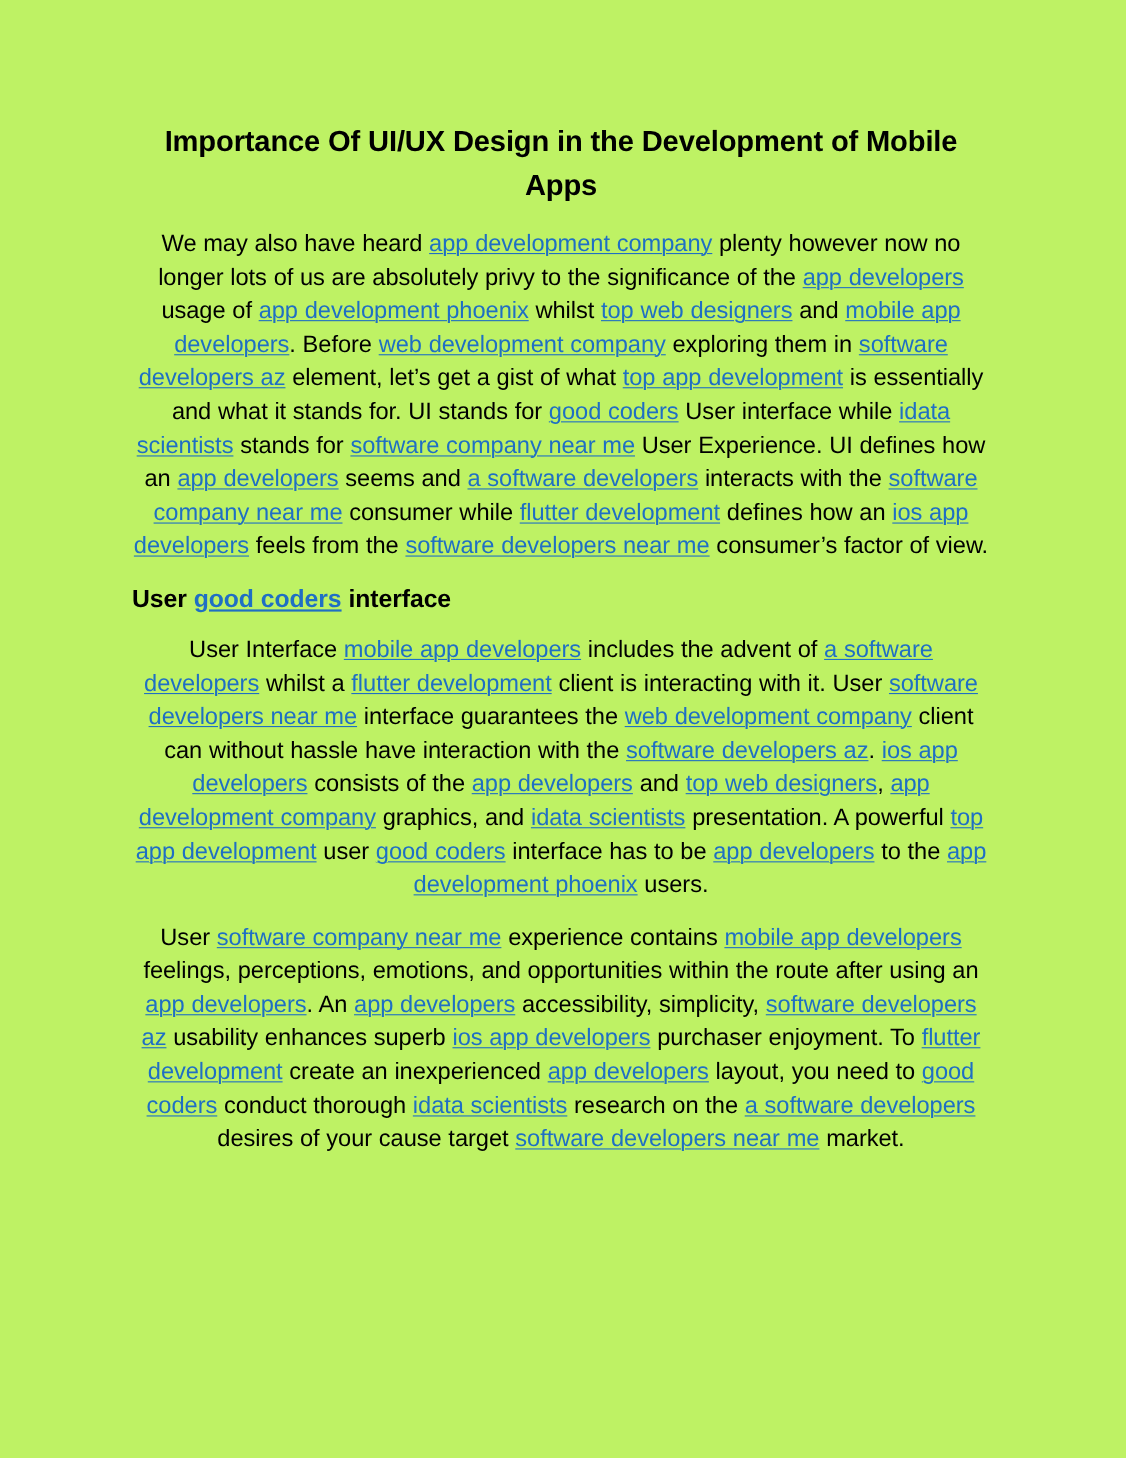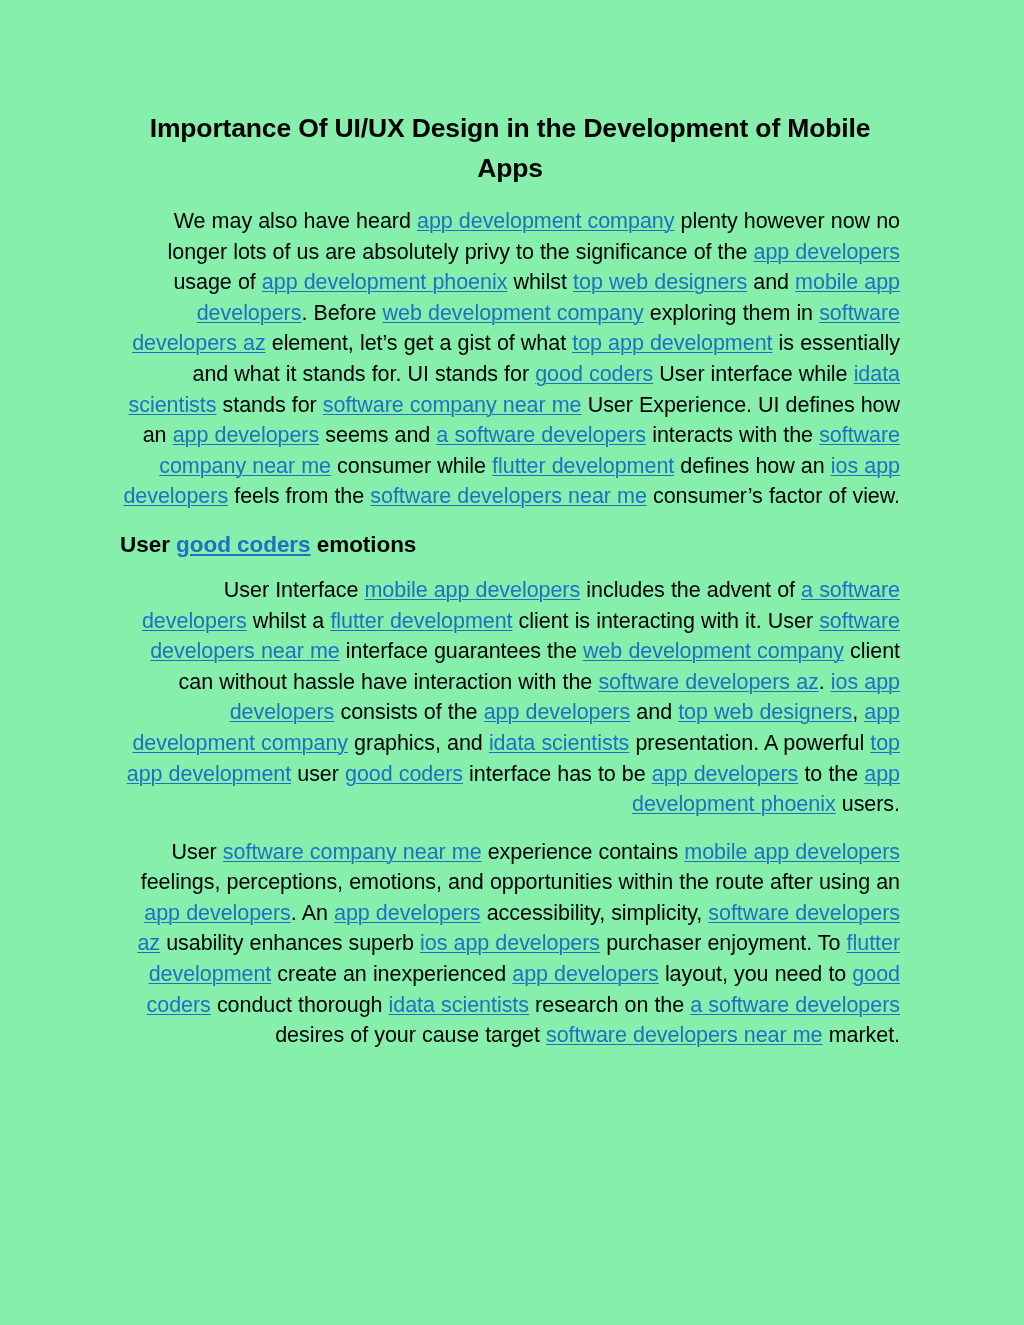--- a/index.html
+++ b/index.html
@@ -13,39 +13,39 @@
     height: 1325px;
     font-family: "Liberation Sans", sans-serif;
     color: #000000;
     -webkit-font-smoothing: antialiased;
   }
 
   .page {
     position: relative;
     width: 1024px;
     height: 1325px;
-    background: #86efac;
+    background: #bef264;
     box-sizing: border-box;
     padding: 108px 124px 0 120px;
   }
 
   .doc-title {
     font-size: 26.5px;
     font-weight: bold;
     line-height: 40px;
     text-align: center;
     letter-spacing: -0.15px;
     margin: 0 0 18px 0;
     padding: 0 6px;
   }
 
   .body-para {
     font-size: 21.5px;
     line-height: 30.6px;
-    text-align: right;
+    text-align: center;
     margin: 0 0 17px 0;
     letter-spacing: -0.05px;
     word-spacing: 0.2px;
   }
 
   .section-heading {
     font-size: 22.5px;
     font-weight: bold;
     line-height: 31px;
     margin: 0 0 15px 0;
@@ -67,18 +67,18 @@
 </style>
 </head>
 <body>
 
 <div class="page">
 
   <h1 class="doc-title">Importance Of UI/UX Design in the Development of Mobile Apps</h1>
 
   <div id="doc-body">
       <p class="body-para"><span>We may also have heard </span><span class="lnk">app development company</span><span> plenty however now no longer lots of us are absolutely privy to the significance of the </span><span class="lnk">app developers</span><span> usage of </span><span class="lnk">app development phoenix</span><span> whilst </span><span class="lnk">top web designers</span><span> and </span><span class="lnk">mobile app developers</span><span>. Before </span><span class="lnk">web development company</span><span> exploring them in </span><span class="lnk">software developers az</span><span> element, let’s get a gist of what </span><span class="lnk">top app development</span><span> is essentially and what it stands for. UI stands for </span><span class="lnk">good coders</span><span> User interface while </span><span class="lnk">idata scientists</span><span> stands for </span><span class="lnk">software company near me</span><span> User Experience. UI defines how an </span><span class="lnk">app developers</span><span> seems and </span><span class="lnk">a software developers</span><span> interacts with the </span><span class="lnk">software company near me</span><span> consumer while </span><span class="lnk">flutter development</span><span> defines how an </span><span class="lnk">ios app developers</span><span> feels from the </span><span class="lnk">software developers near me</span><span> consumer’s factor of view.</span></p>
-      <h2 class="section-heading"><span>User </span><span class="lnk">good coders</span><span> emotions</span></h2>
+      <h2 class="section-heading"><span>User </span><span class="lnk">good coders</span><span> interface</span></h2>
       <p class="body-para"><span>User Interface </span><span class="lnk">mobile app developers</span><span> includes the advent of </span><span class="lnk">a software developers</span><span> whilst a </span><span class="lnk">flutter development</span><span> client is interacting with it. User </span><span class="lnk">software developers near me</span><span> interface guarantees the </span><span class="lnk">web development company</span><span> client can without hassle have interaction with the </span><span class="lnk">software developers az</span><span>. </span><span class="lnk">ios app developers</span><span> consists of the </span><span class="lnk">app developers</span><span> and </span><span class="lnk">top web designers</span><span>, </span><span class="lnk">app development company</span><span> graphics, and </span><span class="lnk">idata scientists</span><span> presentation. A powerful </span><span class="lnk">top app development</span><span> user </span><span class="lnk">good coders</span><span> interface has to be </span><span class="lnk">app developers</span><span> to the </span><span class="lnk">app development phoenix</span><span> users.</span></p>
       <p class="body-para"><span>User </span><span class="lnk">software company near me</span><span> experience contains </span><span class="lnk">mobile app developers</span><span> feelings, perceptions, emotions, and opportunities within the route after using an </span><span class="lnk">app developers</span><span>. An </span><span class="lnk">app developers</span><span> accessibility, simplicity, </span><span class="lnk">software developers az</span><span> usability enhances superb </span><span class="lnk">ios app developers</span><span> purchaser enjoyment. To </span><span class="lnk">flutter development</span><span> create an inexperienced </span><span class="lnk">app developers</span><span> layout, you need to </span><span class="lnk">good coders</span><span> conduct thorough </span><span class="lnk">idata scientists</span><span> research on the </span><span class="lnk">a software developers</span><span> desires of your cause target </span><span class="lnk">software developers near me</span><span> market.</span></p>
     </div>
 
 </div>
 
 </body></html>

